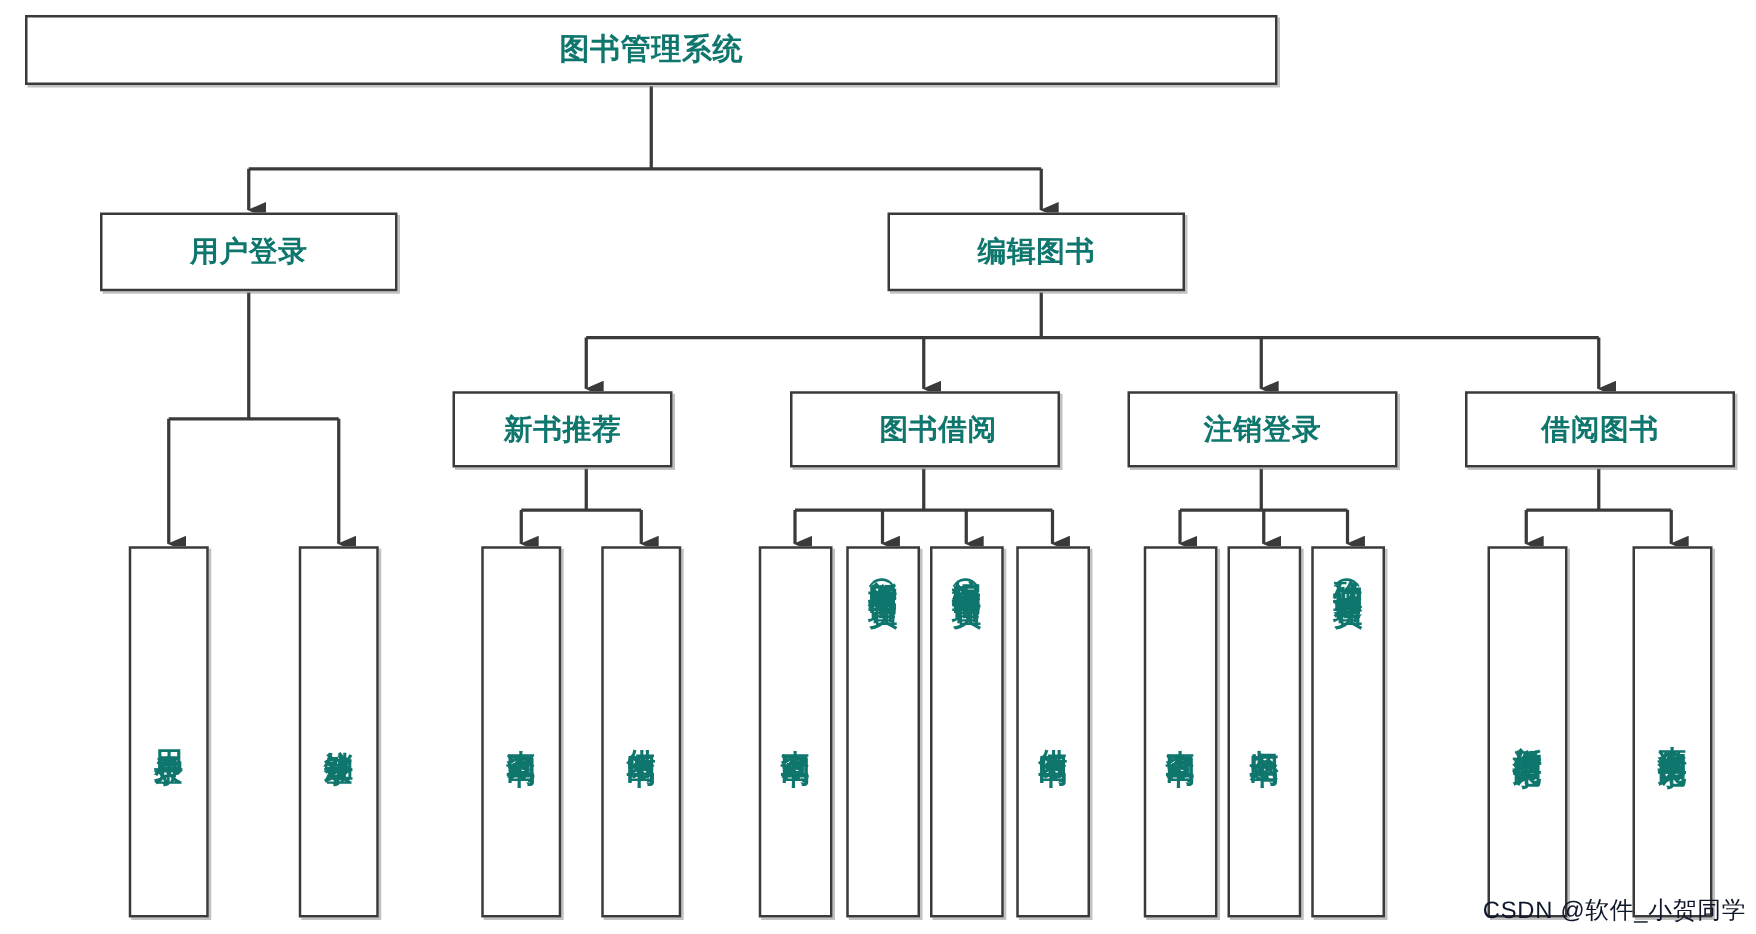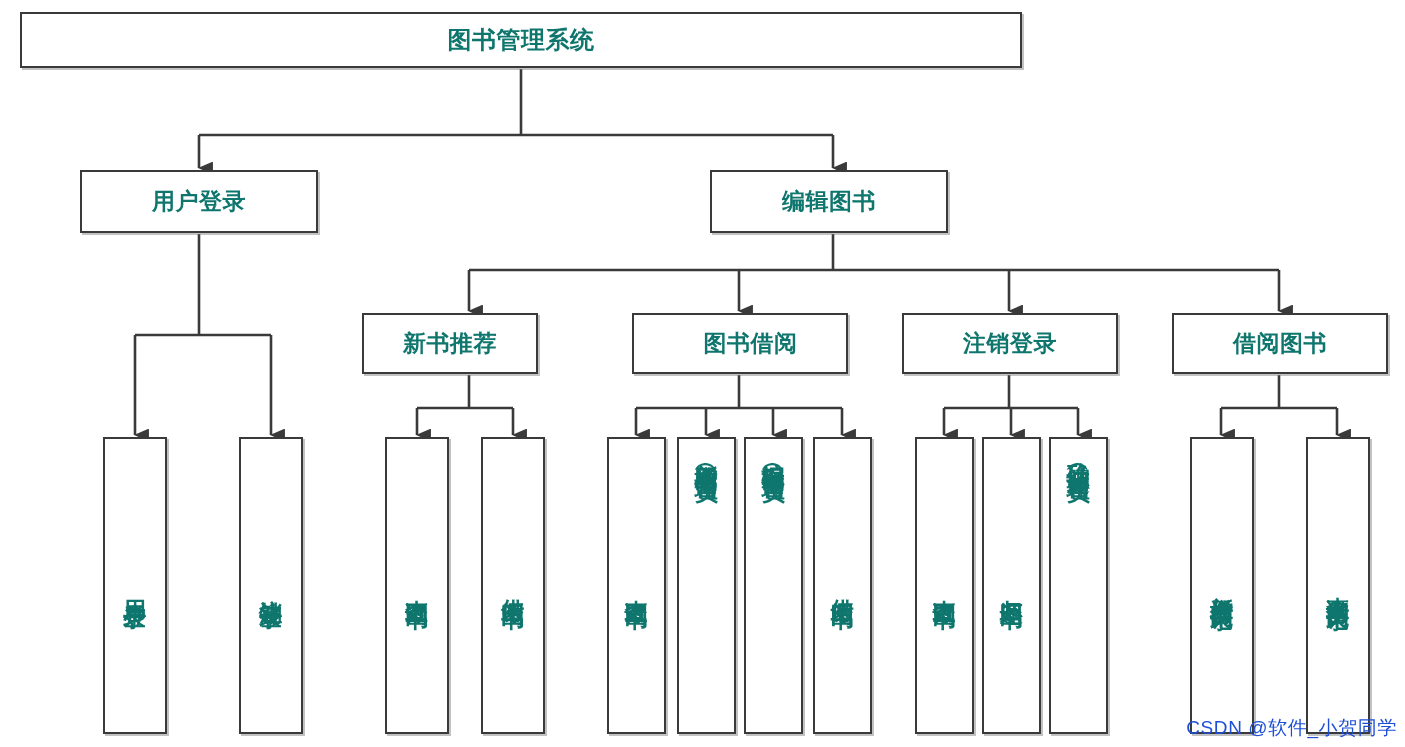--- a/index.html
+++ b/index.html
@@ -69,21 +69,21 @@
   
   .node.vert.mid {
     align-items: center;
     padding-top: 0;
   }
   .watermark {
     position: absolute;
     right: 8px;
     bottom: 6px;
     font-size: 19px;
-    color: #1d4ed8;
+    color: #0f172a;
     letter-spacing: 0.6px;
     z-index: 6;
     white-space: nowrap;
     font-family: "Liberation Sans", "DejaVu Sans", sans-serif;
   }
 </style>
 </head>
 <body>
 
 <div id="canvas">

